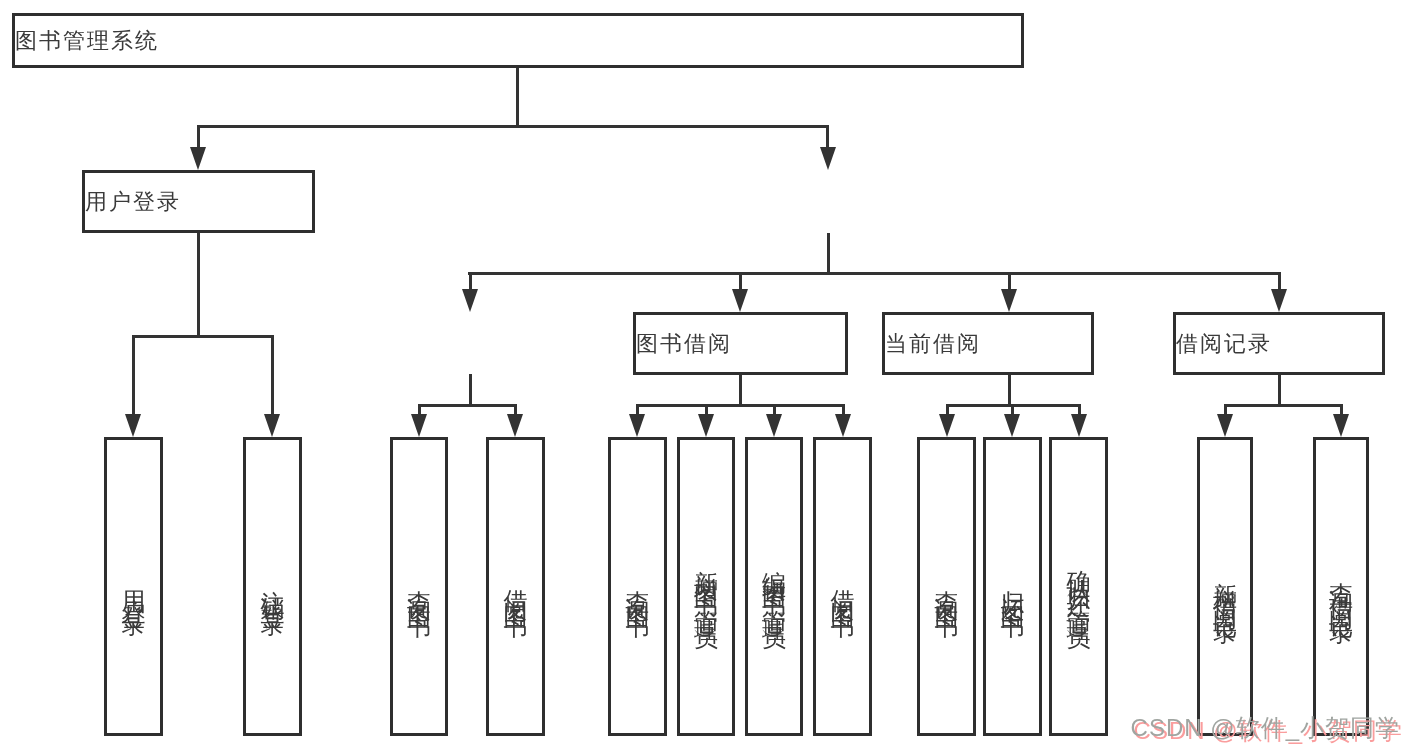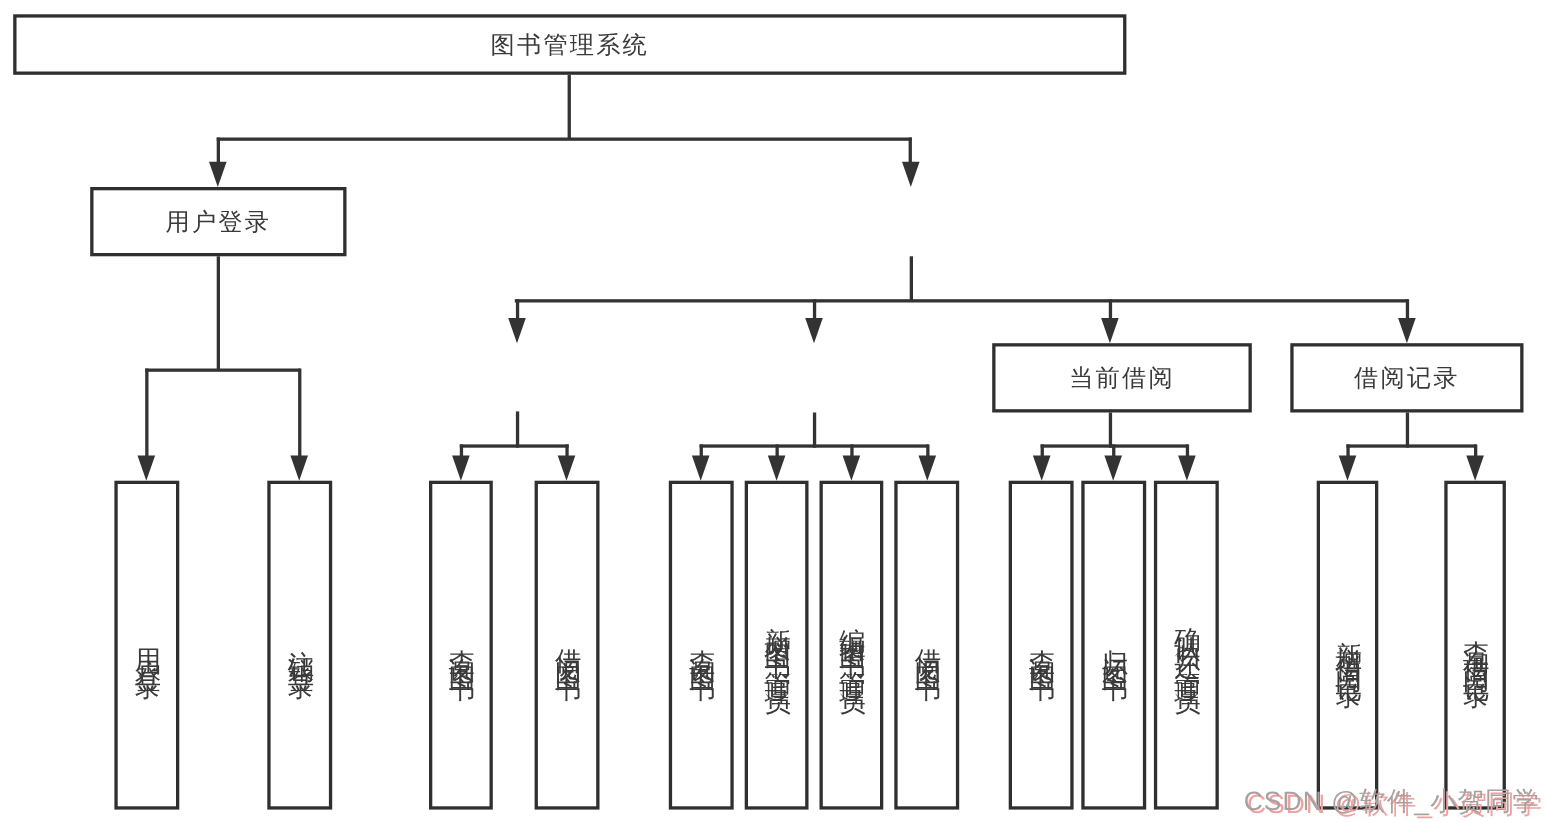--- a/index.html
+++ b/index.html
@@ -9,21 +9,21 @@
   }
   html,body{margin:0;padding:0;background:var(--background);}
   .stage{
     position:relative;width:1405px;height:747px;background:var(--background);
     font-family:"Liberation Sans","DejaVu Sans",sans-serif;color:var(--text);
     overflow:hidden;
   }
   .bx{
     position:absolute;box-sizing:border-box;background:var(--background);
     border:3px solid var(--border);
-    display:flex;align-items:center;justify-content:center;
+    display:flex;align-items:center;justify-content:flex-start;
     font-size:22px;letter-spacing:2px;white-space:nowrap;
   }
   .lf{
     position:absolute;top:437px;height:299px;box-sizing:border-box;
     background:var(--background);border:3px solid var(--border);
     display:flex;align-items:center;justify-content:center;
   }
   .vt{
     writing-mode:vertical-rl;text-orientation:mixed;
     font-size:24px;letter-spacing:8px;line-height:1;white-space:nowrap;
@@ -73,21 +73,24 @@
   <div class="hl" style="left:468px;top:272px;width:812px"></div>
   <div class="vl" style="left:469px;top:272px;height:19px"></div>
   <div class="ar" style="left:462px;top:289px"></div>
   <div class="vl" style="left:739px;top:272px;height:19px"></div>
   <div class="ar" style="left:732px;top:289px"></div>
   <div class="vl" style="left:1008px;top:272px;height:19px"></div>
   <div class="ar" style="left:1001px;top:289px"></div>
   <div class="vl" style="left:1278px;top:272px;height:19px"></div>
   <div class="ar" style="left:1271px;top:289px"></div>
 
-  <div class="bx" style="left:902px;top:312px;width:236px;height:63px">
+  <div class="bx" style="left:633px;top:312px;width:215px;height:63px">
+    <span>图书借阅</span>
+  </div>
+  <div class="bx" style="left:882px;top:312px;width:212px;height:63px">
     <span>当前借阅</span>
   </div>
   <div class="bx" style="left:1173px;top:312px;width:212px;height:63px">
     <span>借阅记录</span>
   </div>
 
   <div class="vl" style="left:469px;top:374px;height:33px"></div>
   <div class="hl" style="left:418px;top:404px;width:99px"></div>
   <div class="vl" style="left:418px;top:404px;height:14px"></div>
   <div class="ar" style="left:411px;top:414px"></div>

